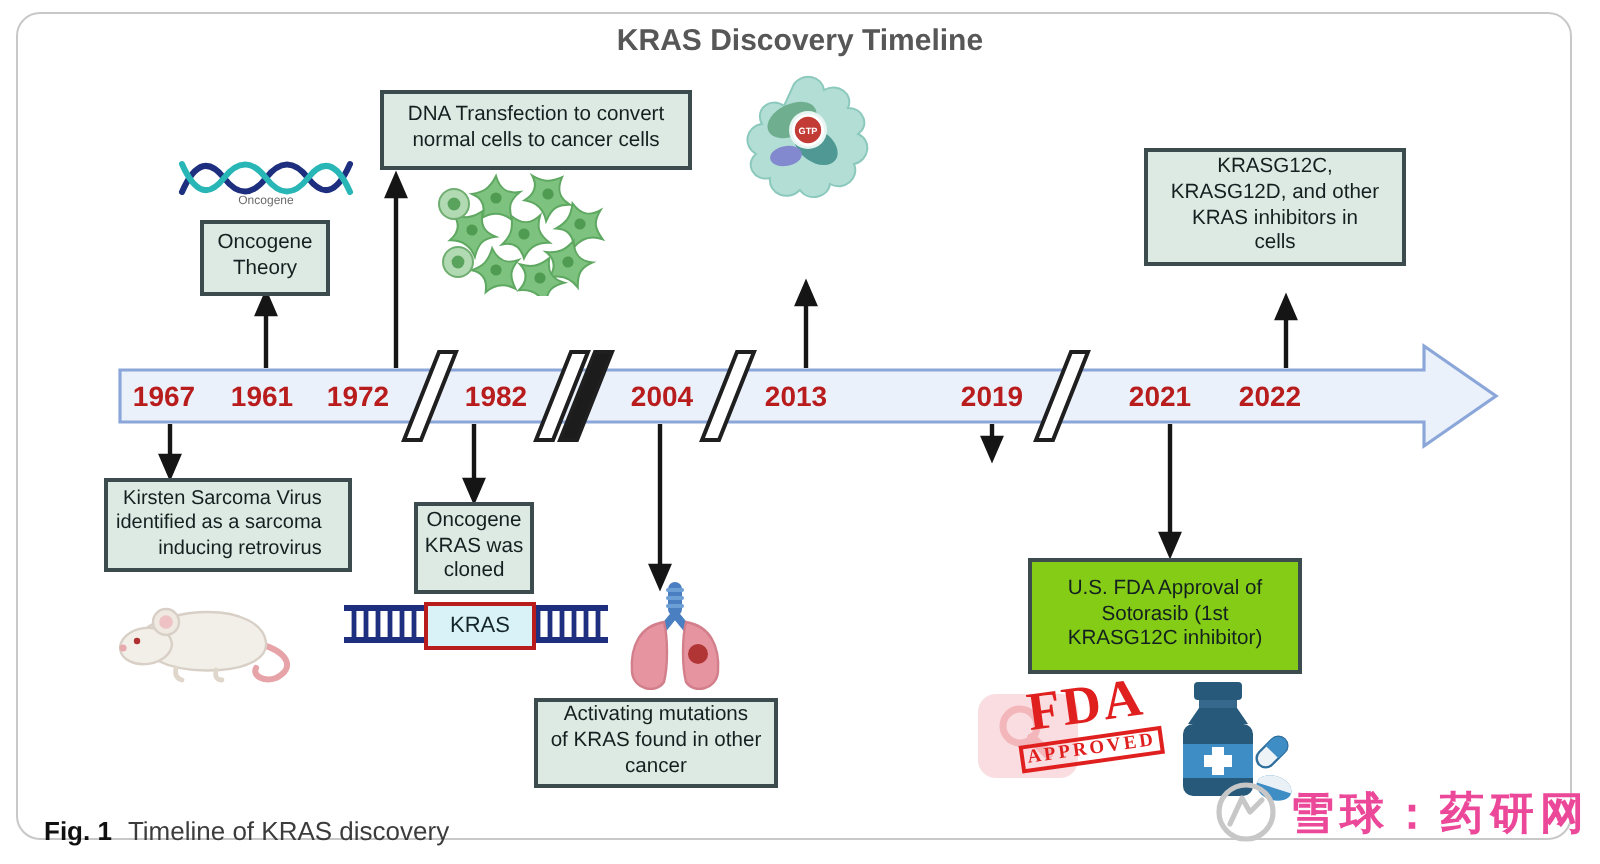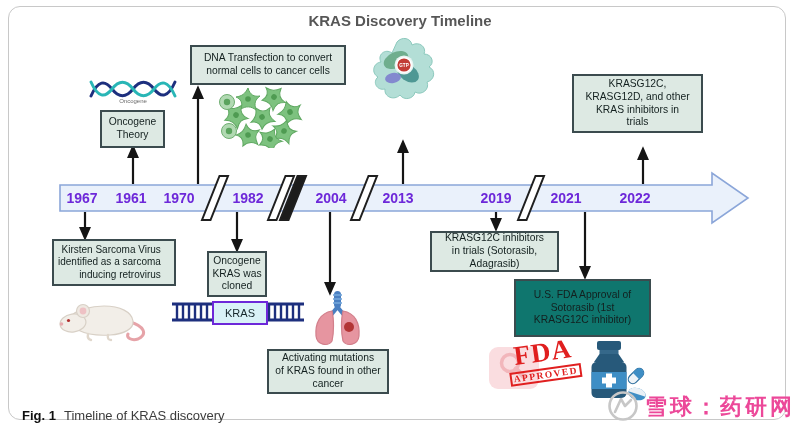--- a/index.html
+++ b/index.html
@@ -4,32 +4,32 @@
 <style>
   html,body{margin:0;padding:0;background:#fff;}
   #canvas{position:relative;width:800px;height:432px;background:#fff;
     font-family:"Liberation Sans",sans-serif;overflow:hidden;}
   .panel{position:absolute;left:8px;top:6px;width:776px;height:412px;
     border:1.5px solid #c8c8c8;border-radius:12px;background:#fff;}
   .title{position:absolute;left:0;top:12px;width:800px;text-align:center;
     font-size:15px;font-weight:bold;color:#575757;}
   svg.overlay{position:absolute;left:0;top:0;}
   .year{position:absolute;top:191px;width:50px;text-align:center;
-    font-size:14px;font-weight:bold;color:#6d28d9;line-height:14px;}
+    font-size:14px;font-weight:bold;color:#b91c1c;line-height:14px;}
   .tbox{position:absolute;background:#dde9e3;border:2px solid #3b4b4e;
     color:#13201f;font-size:10.3px;line-height:1.25;display:flex;
     align-items:center;justify-content:center;text-align:center;
     white-space:pre-line;padding:17px 3px;box-sizing:border-box;}
   .tbox.left{justify-content:flex-start;text-align:right;padding:2px 4px;}
-  .tbox.light{background:#0f766e;}
+  .tbox.light{background:#84cc16;}
   .icon{position:absolute;}
   .tiny-caption{position:absolute;left:88px;top:98px;width:90px;text-align:center;
     font-size:6px;color:#6b6b6b;}
   .kras-gene{position:absolute;left:212px;top:301px;width:56px;height:24px;
-    background:#d9f2f7;border:2px solid #6d28d9;box-sizing:border-box;
+    background:#d9f2f7;border:2px solid #b91c1c;box-sizing:border-box;
     display:flex;align-items:center;justify-content:center;
     font-size:11px;color:#15262a;}
   .magnifier{position:absolute;left:489px;top:347px;width:50px;height:42px;
     background:#fadde0;border-radius:9px;}
   .stamp{position:absolute;left:498px;top:341px;width:92px;text-align:center;
     transform:rotate(-8deg);}
   .stamp .word{font-family:"Liberation Serif",serif;font-weight:900;
     font-size:27px;line-height:0.85;color:#e01f1f;letter-spacing:1px;}
   .stamp .approved{display:inline-block;margin-top:1px;border:2.5px solid #e01f1f;
     padding:0 2px;font-family:"Liberation Serif",serif;font-weight:bold;
@@ -101,48 +101,45 @@
       </g>
       <g>
         <line x1="585" y1="212" x2="585" y2="269"></line>
           <polygon points="585,277 580.7,267 589.3,267"></polygon>
       </g>
     </g>
   </svg>
 
   <span class="year" style="left:57px">1967</span>
   <span class="year" style="left:106px">1961</span>
-  <span class="year" style="left:154px">1970</span>
+  <span class="year" style="left:154px">1972</span>
   <span class="year" style="left:223px">1982</span>
   <span class="year" style="left:306px">2004</span>
   <span class="year" style="left:373px">2013</span>
   <span class="year" style="left:471px">2019</span>
-  <span class="year" style="left:541px">2021</span>
+  <span class="year" style="left:555px">2021</span>
   <span class="year" style="left:610px">2022</span>
 
   <div class="tbox" style="left:100px;top:110px;width:65px;height:34px">Oncogene
 Theory</div>
   <div class="tbox" style="left:190px;top:45px;width:156px;height:40px">DNA Transfection to convert
 normal cells to cancer cells</div>
   <div class="tbox" style="left:572px;top:74px;width:131px;height:59px">KRASG12C,
 KRASG12D, and other
 KRAS inhibitors in
-trials</div>
+cells</div>
   <div class="tbox left" style="left:52px;top:239px;width:124px;height:47px;font-size:10px">Kirsten Sarcoma Virus
 identified as a sarcoma
 inducing retrovirus</div>
   <div class="tbox" style="left:207px;top:251px;width:60px;height:46px">Oncogene
 KRAS was
 cloned</div>
   <div class="tbox" style="left:267px;top:349px;width:122px;height:45px">Activating mutations
 of KRAS found in other
 cancer</div>
-  <div class="tbox" style="left:430px;top:231px;width:129px;height:41px">KRASG12C inhibitors
-in trials (Sotorasib,
-Adagrasib)</div>
   <div class="tbox light" style="left:514px;top:279px;width:137px;height:58px">U.S. FDA Approval of
 Sotorasib (1st
 KRASG12C inhibitor)</div>
 
   <svg class="icon" style="left:88px;top:78px" width="90" height="22" viewBox="0 0 90 22">
     <path d="M3,18 C10,2 17,2 24,11 C31,20 38,20 45,11 C52,2 59,2 66,11 C73,20 80,20 87,4" fill="none" stroke="#1d2f7e" stroke-width="3" stroke-linecap="round"></path>
     <path d="M3,4 C10,20 17,20 24,11 C31,2 38,2 45,11 C52,20 59,20 66,11 C73,2 80,2 87,18" fill="none" stroke="#29b6b6" stroke-width="3" stroke-linecap="round"></path>
   </svg>
   <div class="tiny-caption">Oncogene</div>
 

